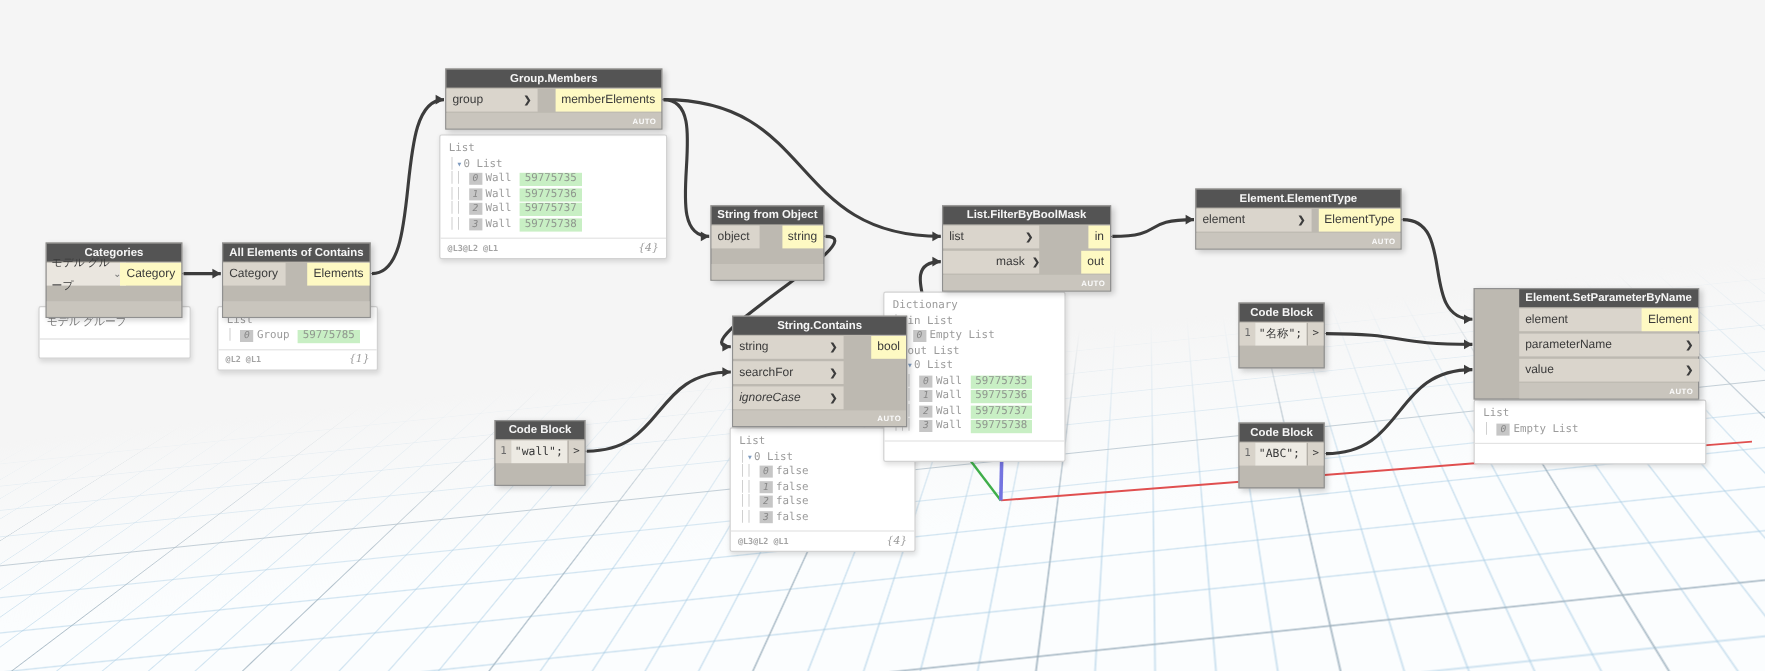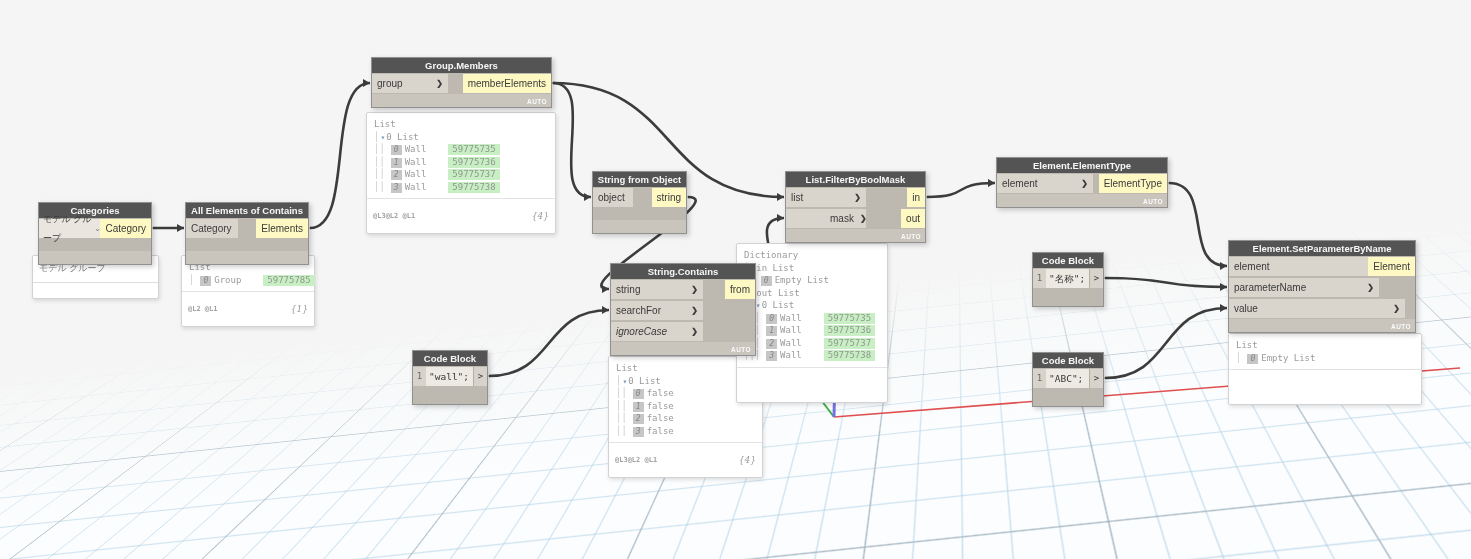--- a/index.html
+++ b/index.html
@@ -52,22 +52,22 @@
 
   
   .bubble{position:absolute;z-index:3;background:#fff;border:1px solid #d2d2d2;border-radius:2px;
         box-shadow:1px 2px 4px rgba(0,0,0,.12);font-family:"DejaVu Sans Mono",monospace;
         font-size:9px;color:#9b9b9b;padding-top:5px}
   .pline{height:12.5px;line-height:12.5px;white-space:nowrap;padding-left:7px}
   .guides{color:#c9c9c9}
   .exp{color:#7f9bbf;font-size:8px;margin:0 1px}
   .idx{display:inline-block;background:#c6c6c6;color:#878787;font-style:italic;
         font-size:8px;line-height:10px;padding:0 3px;margin:0 3px 0 6px}
-  .val{display:inline-block;background:#c8efc4;color:#90988f;line-height:11px;padding:0 4px;margin-left:22px}
-  .pfooter{border-top:1px solid #e3e3e3;margin-top:5px;height:35px;
+  .val{display:inline-block;background:#c8efc4;color:#90988f;line-height:11px;padding:0 4px;margin-left:7px}
+  .pfooter{border-top:1px solid #e3e3e3;margin-top:5px;height:17px;
         display:flex;justify-content:space-between;align-items:center;padding:0 6px}
   .tags{font-size:7px;font-weight:bold;color:#a3a3a3}
   .count{font-size:9px;font-style:italic;color:#9b9b9b;font-family:"DejaVu Serif",serif}
   
   .watch-row1{height:26px;line-height:24px;padding-left:6px;font-size:9px;color:#7d7d7d;font-family:"Liberation Sans",sans-serif}
   .watch-row2{height:16px;border-top:1px solid #dedede}
 </style>
 </head>
 <body>
 
@@ -185,21 +185,21 @@
         <div class="node-extra" style="height: 12px;"></div>
         <div class="node-footer"></div>
       </div>
       <div class="node" style="left: 610px; top: 263px; width: 146px;">
         <div class="node-header">String.Contains</div>
         <div class="node-row">
           <div class="port in" style="width: 92px;">
             <span class="plabel">string</span>
             <span class="chev"></span>
           </div>
-          <div class="port out">from</div>
+          <div class="port out">bool</div>
         </div>
         <div class="node-row">
           <div class="port in" style="width: 92px;">
             <span class="plabel">searchFor</span>
             <span class="chev"></span>
           </div>
         </div>
         <div class="node-row">
           <div class="port in italic" style="width: 92px;">
             <span class="plabel">ignoreCase</span>
@@ -284,37 +284,37 @@
       </div>
       <div class="node" style="left: 1032px; top: 352px; width: 72px;">
         <div class="node-header">Code Block</div>
         <div class="node-row">
           <span class="cb-num">1</span>
           <span class="cb-code">"ABC";</span>
           <span class="cb-out">&gt;</span>
         </div>
         <div class="node-extra" style="height: 17px;"></div>
       </div>
-      <div class="node" style="left: 1228px; top: 240px; width: 188px;">
+      <div class="node" style="left: 1228px; top: 240px; width: 188px; padding-left: 37px;">
         <div class="node-header">Element.SetParameterByName</div>
         <div class="node-row">
           <div class="port in" style="width: 150px;">
             <span class="plabel">element</span>
             <span class="chev"></span>
           </div>
           <div class="port out">Element</div>
         </div>
         <div class="node-row">
           <div class="port in" style="width: 150px;">
             <span class="plabel">parameterName</span>
             <span class="chev"></span>
           </div>
         </div>
         <div class="node-row">
-          <div class="port in" style="width: 176px; align-items: center;">
+          <div class="port in" style="width: 150px; align-items: center;">
             <span class="plabel">value</span>
             <span class="chev"></span>
           </div>
         </div>
         <div class="node-footer"><span class="lacing">AUTO</span></div>
       </div>
       <div class="bubble" style="left: 1228px; top: 333px; width: 194px;">
         <div class="pline"><span class="ptext">List</span></div>
         <div class="pline"><span class="guides">│</span><span class="idx">0</span><span class="ptext">Empty List</span></div>
         <div class="pfooter">

